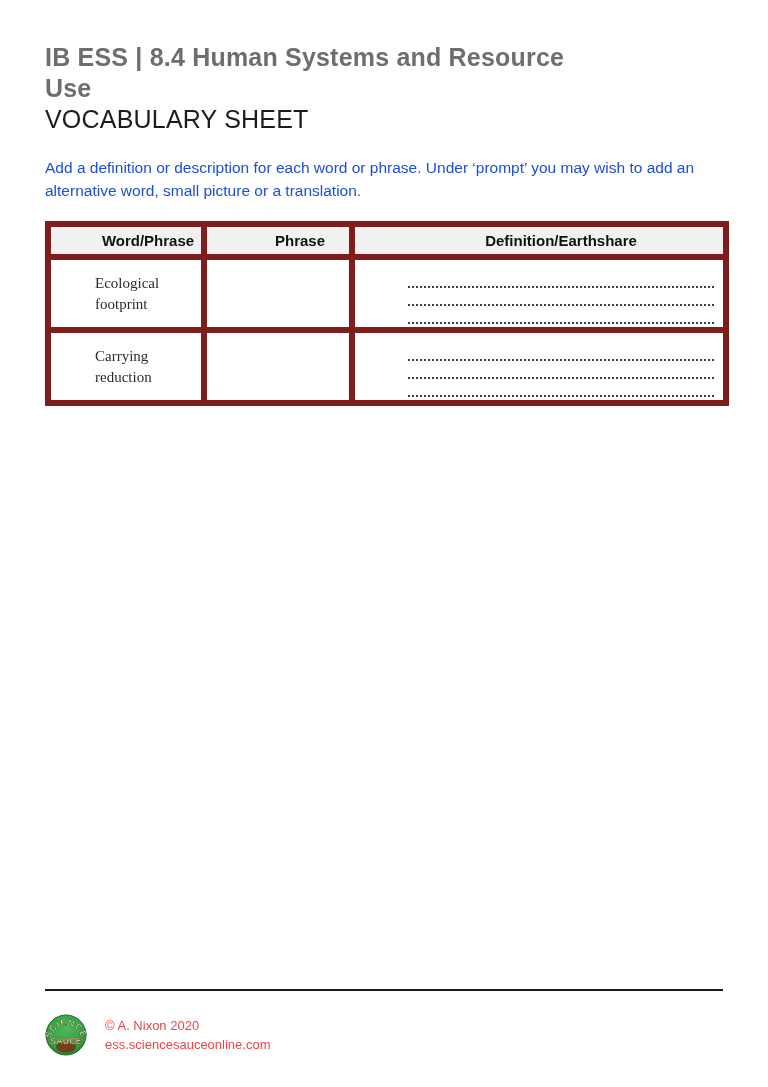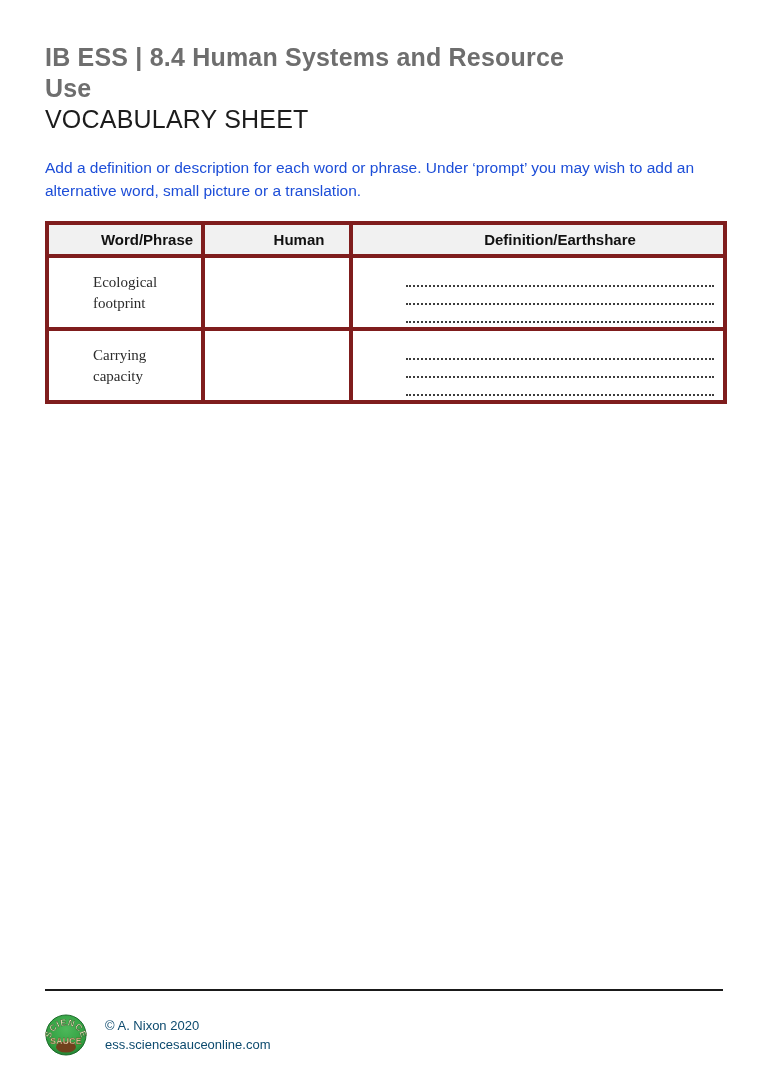--- a/index.html
+++ b/index.html
@@ -41,21 +41,21 @@
     line-height: 23px;
     width: 660px;
   }
   table.vocab {
     margin-top: 19px;
     border-collapse: collapse;
     width: 678px;
     table-layout: fixed;
   }
   table.vocab, table.vocab th, table.vocab td {
-    border: 4px solid #7f1d1d;
+    border: 6px solid #7f1d1d;
     padding-left: 44px;
   }
   table.vocab th {
     background: #f1f1f1;
     height: 33px;
     font-size: 15px;
     font-weight: bold;
     color: #111111;
     text-align: center;
     vertical-align: middle;
@@ -87,21 +87,21 @@
   }
   .footer-row {
     margin-top: 23px;
     display: flex;
     align-items: center;
   }
   .footer-logo { width: 42px; height: 42px; display: block; }
   .footer-text {
     margin-left: 18px;
     font-size: 13px;
-    color: #0c4a6e;
+    color: #ef4444;
     line-height: 19px;
   }
 </style>
 </head>
 <body>
 
 <div class="page">
   <div class="content">
 
     <div class="title-line1">IB ESS | 8.4 Human Systems and Resource Use</div>
@@ -111,38 +111,38 @@
 
     <table class="vocab">
       <colgroup>
         <col style="width:156px">
         <col style="width:148px">
         <col style="width:374px">
       </colgroup>
       <thead>
         <tr>
           <th>Word/Phrase</th>
-          <th>Human</th>
+          <th>Phrase</th>
           <th>Definition/Earthshare</th>
         </tr>
       </thead>
       <tbody>
         <tr>
           <td class="word-cell">Ecological footprint</td>
           <td class="prompt-cell"></td>
           <td class="def-cell">
             <div class="dots-wrap">
                 <div class="dotline"></div>
                 <div class="dotline"></div>
                 <div class="dotline"></div>
               </div>
           </td>
         </tr>
         <tr>
-          <td class="word-cell">Carrying capacity</td>
+          <td class="word-cell">Carrying reduction</td>
           <td class="prompt-cell"></td>
           <td class="def-cell">
             <div class="dots-wrap">
                 <div class="dotline"></div>
                 <div class="dotline"></div>
                 <div class="dotline"></div>
               </div>
           </td>
         </tr>
       </tbody>

